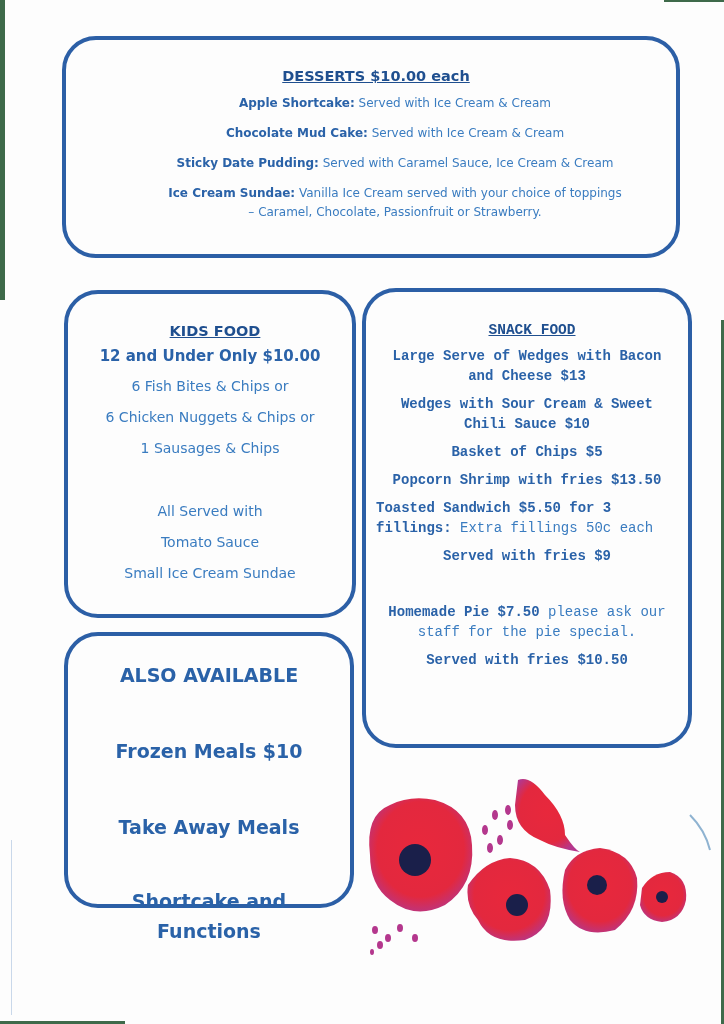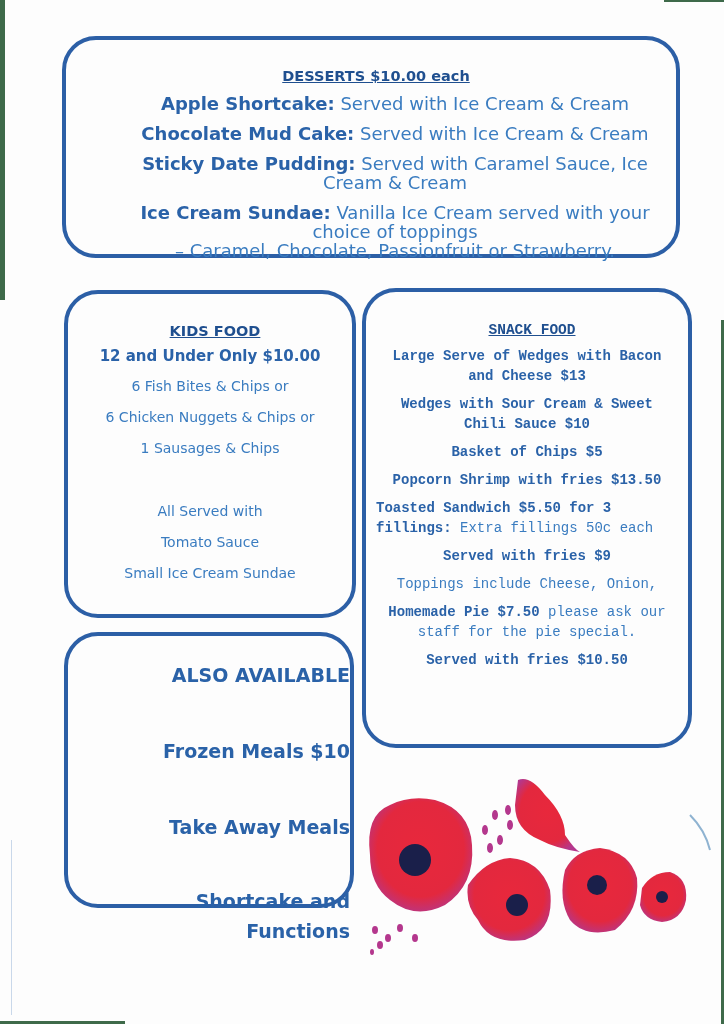--- a/index.html
+++ b/index.html
@@ -19,35 +19,35 @@
       position: absolute; box-sizing: border-box;
       border: 4px solid #2c5fa6; border-radius: 34px;
       text-align: center;
     }
     .heading { color:#1f4f8f; font-weight:bold; text-decoration: underline; margin-left: 10px; }
     .b { color:#2a62a8; font-weight:bold; }
     .r { color:#3a7cc0; }
 
     #desserts { left:62px; top:36px; width:618px; height:222px; }
     #desserts .heading { font-size:14.5px; margin-top:28px; }
-    #desserts .line { font-size:18px; margin-top:11px; line-height:19px;margin-left:48px; }
+    #desserts .line { font-size:12px; margin-top:11px; line-height:19px;margin-left:48px; }
     #desserts .line.first { margin-top:10px; }
 
     #kids { left:64px; top:290px; width:292px; height:328px; }
     #kids .heading { font-size:14.5px; margin-top:29px; }
     #kids .price { font-size:15px; margin-top:8px; }
     #kids .line { font-size:14px; margin-top:11px; line-height:20px; }
     #kids .spacer { height:32px; }
 
     #snack { left:362px; top:288px; width:330px; height:460px;font-family:Liberation Mono, monospace; }
     #snack .heading { font-size:14.5px; margin-top:30px; }
     #snack .item { font-size:14px; line-height:20px; margin-top:8px; }
     #snack .left { text-align:left; padding-left:10px; }
 
-    #also { left:64px; top:632px; width:290px; height:276px;text-align:right; }
+    #also { left:64px; top:632px; width:290px; height:276px; }
     #also .title { font-size:19px; font-weight:bold; color:#2a62a8; position:absolute; left:0; right:0; }
 
     #poppies { position:absolute; left:360px; top:760px; width:364px; height:200px; }
   </style>
 </head>
 <body>
 
 <div class="edge-top-l"></div>
 <div class="edge-top-r"></div>
 <div class="edge-right"></div>
@@ -75,21 +75,21 @@
 </div>
 
 <div id="snack" class="box">
   <div class="heading">SNACK FOOD</div>
   <div class="item b"><span>Large Serve of Wedges with Bacon</span><br><span>and Cheese $13</span></div>
   <div class="item b"><span>Wedges with Sour Cream &amp; Sweet</span><br><span>Chili Sauce $10</span></div>
   <div class="item b"><span>Basket of Chips $5</span></div>
   <div class="item b"><span>Popcorn Shrimp with fries $13.50</span></div>
   <div class="item left"><span class="b">Toasted Sandwich $5.50 for 3</span><br><span class="b">fillings:</span><span class="r"> Extra fillings 50c each</span></div>
   <div class="item b"><span>Served with fries $9</span></div>
-  <div class="item r"><span>Toppings include Cheese, Onion,</span><br></div>
+  <div class="item r"><br></div>
   <div class="item"><span class="b">Homemade Pie $7.50</span><span class="r"> please ask our</span><br><span class="r">staff for the pie special.</span></div>
   <div class="item b"><span>Served with fries $10.50</span></div>
 </div>
 
 <div id="also" class="box">
   <div class="title" style="top:28px;">ALSO AVAILABLE</div>
   <div class="title" style="top:104px;">Frozen Meals $10</div>
   <div class="title" style="top:180px;">Take Away Meals</div>
   <div class="title" style="top:254px;">Shortcake and</div>
   <div class="title" style="top:284px;">Functions</div>

